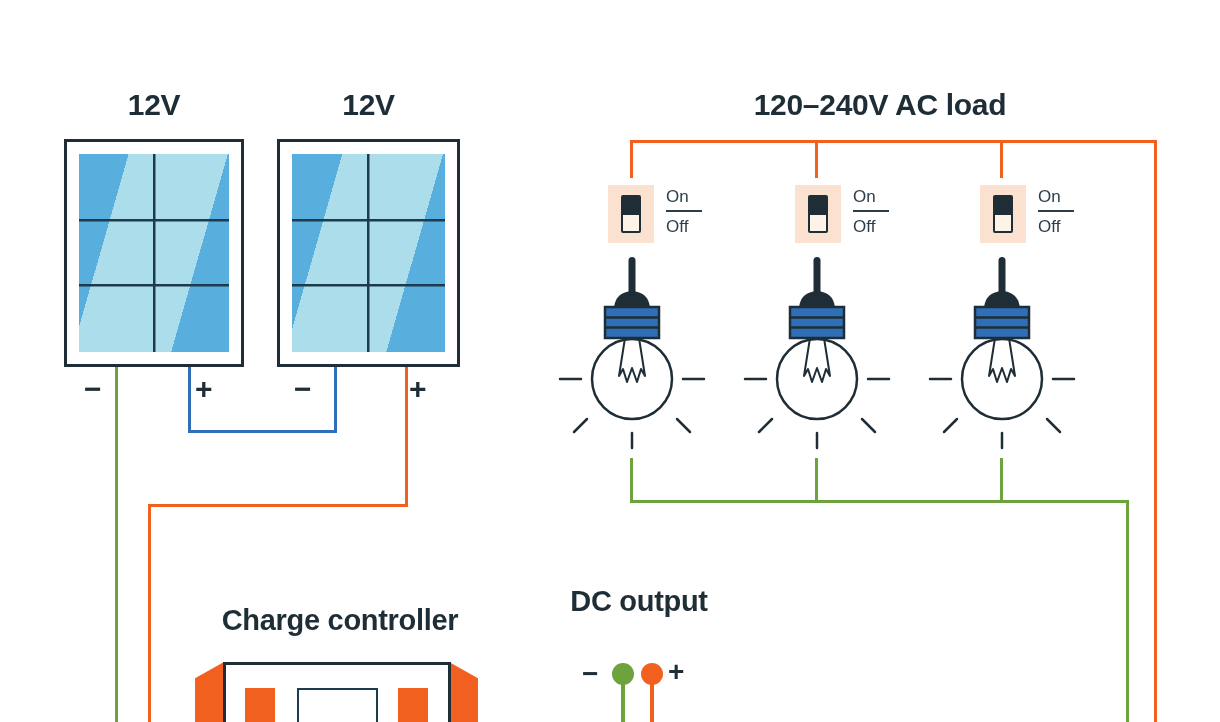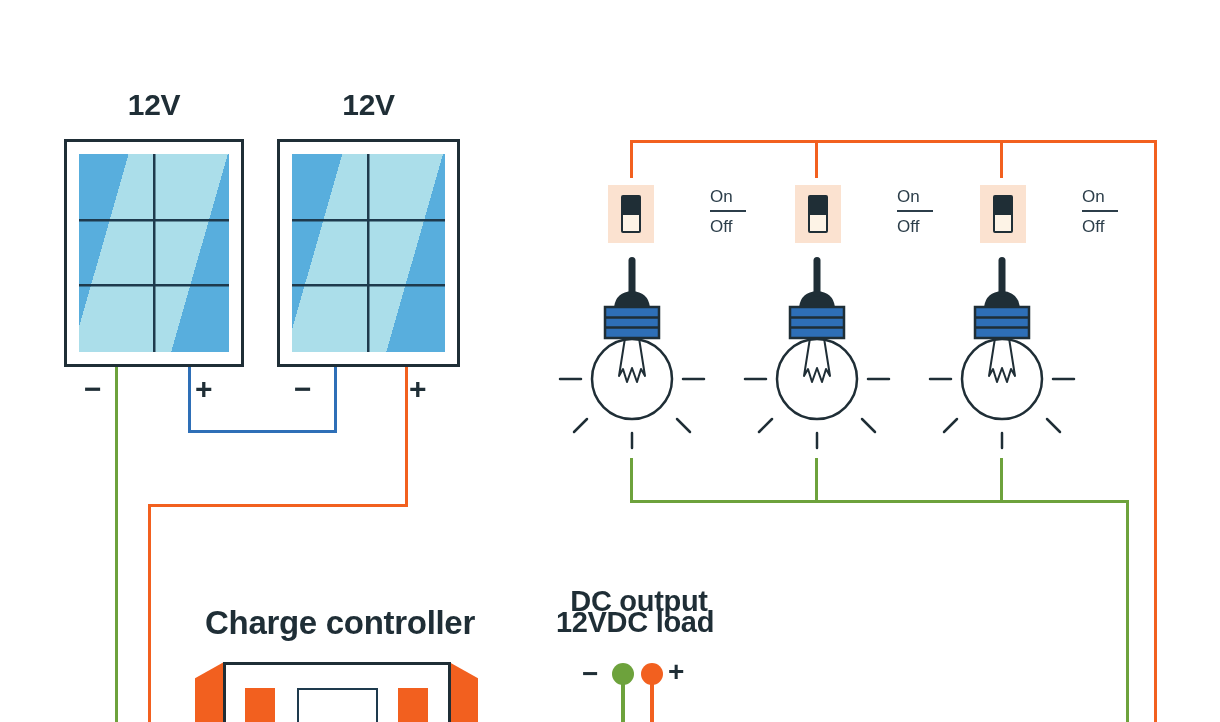--- a/index.html
+++ b/index.html
@@ -37,21 +37,21 @@
     background-repeat:no-repeat;
   }
   .switch{
     position:absolute;top:185px;width:46px;height:58px;background:var(--peach);
   }
   .toggle{
     position:absolute;left:13px;top:10px;width:20px;height:38px;box-sizing:border-box;
     border:2.5px solid var(--ink);border-radius:2px;
     background:linear-gradient(var(--ink) 0 52%,var(--cream) 52% 100%);
   }
-  .onoff{position:absolute;top:188px;width:48px;font-size:17px;color:#2c3e4a;line-height:1;margin-left:44px;}
+  .onoff{position:absolute;top:188px;width:48px;font-size:17px;color:#2c3e4a;line-height:1;}
   .onoff .divider{width:36px;height:2px;background:#2c3e4a;margin:5px 0 6px 0;}
   .bulb{position:absolute;top:250px;}
   .ray{stroke:var(--ink);stroke-width:2.5;stroke-linecap:round;}
   .glass{fill:#ffffff;stroke:var(--ink);stroke-width:2.5;}
   .filament{fill:none;stroke:var(--ink);stroke-width:2;stroke-linejoin:round;}
   .bulb-base{fill:var(--blue);stroke:var(--ink);stroke-width:2.5;}
   .stripe{stroke:var(--ink);stroke-width:2.5;}
   .dome{fill:var(--ink);}
   .cc-wing{position:absolute;top:662px;width:29px;height:60px;background:var(--orange);}
   .cc-body{position:absolute;left:223px;top:662px;width:228px;height:64px;background:#fff;border:3px solid var(--ink);box-sizing:border-box;}
@@ -96,20 +96,21 @@
   </div>
   <div class="panel" style="left:277px;width:183px">
     <div class="cells"></div>
   </div>
 
   <span class="sign" style="left:84px;top:374px">−</span>
   <span class="sign" style="left:195px;top:374px">+</span>
   <span class="sign" style="left:294px;top:374px">−</span>
   <span class="sign" style="left:409px;top:374px">+</span>
 
+  <div class="h1" style="left:680px;top:88px;width:400px">120–240V AC load</div>
 
   <div class="switch" style="left:608px">
     <div class="toggle"></div>
   </div>
   <div class="onoff" style="left:666px">
     <span>On</span>
     <div class="divider"></div>
     <span>Off</span>
   </div>
 
@@ -167,28 +168,27 @@
     <line class="ray" x1="80" y1="183" x2="80" y2="198"></line>
     <circle class="glass" cx="80" cy="129" r="40"></circle>
     <polyline class="filament" points="73,88 67,126 71,119 75,132 80,118 85,132 89,119 93,126 87,88"></polyline>
     <rect class="bulb-base" x="53" y="57" width="54" height="31"></rect>
     <line class="stripe" x1="53" y1="67.5" x2="107" y2="67.5"></line>
     <line class="stripe" x1="53" y1="77.5" x2="107" y2="77.5"></line>
     <path class="dome" d="M 62 57 Q 64 42 80 41 Q 96 42 98 57 Z"></path>
     <rect class="dome" x="76.5" y="7" width="7" height="40" rx="3.5"></rect>
   </svg>
 
-  <div class="h1" style="left:190px;top:604px;width:300px;font-size:33px">Charge controller</div>
+  <div class="h1" style="left:190px;top:604px;width:300px;font-size:29px">Charge controller</div>
   <div class="cc-wing" style="left:195px;clip-path:polygon(100% 0,100% 100%,0 100%,0 27%)"></div>
   <div class="cc-wing" style="left:449px;clip-path:polygon(0 0,100% 27%,100% 100%,0 100%)"></div>
   <div class="cc-body"></div>
   <div class="cc-block" style="left:245px"></div>
   <div class="cc-screen"></div>
   <div class="cc-block" style="left:398px"></div>
 
   <div class="h1" style="left:539px;top:585px;width:200px;font-size:29px">DC output</div>
-  <div class="h1" style="left:535px;top:606px;width:200px;font-size:29px">12VDC load</div>
   <span class="dc-sign" style="left:582px;top:660px">−</span>
   <div class="dot" style="left:612px;background:var(--green)"></div>
   <div class="dot" style="left:641px;background:var(--orange)"></div>
   <span class="dc-sign" style="left:668px;top:658px">+</span>
 
 </div>
 
 </body></html>

